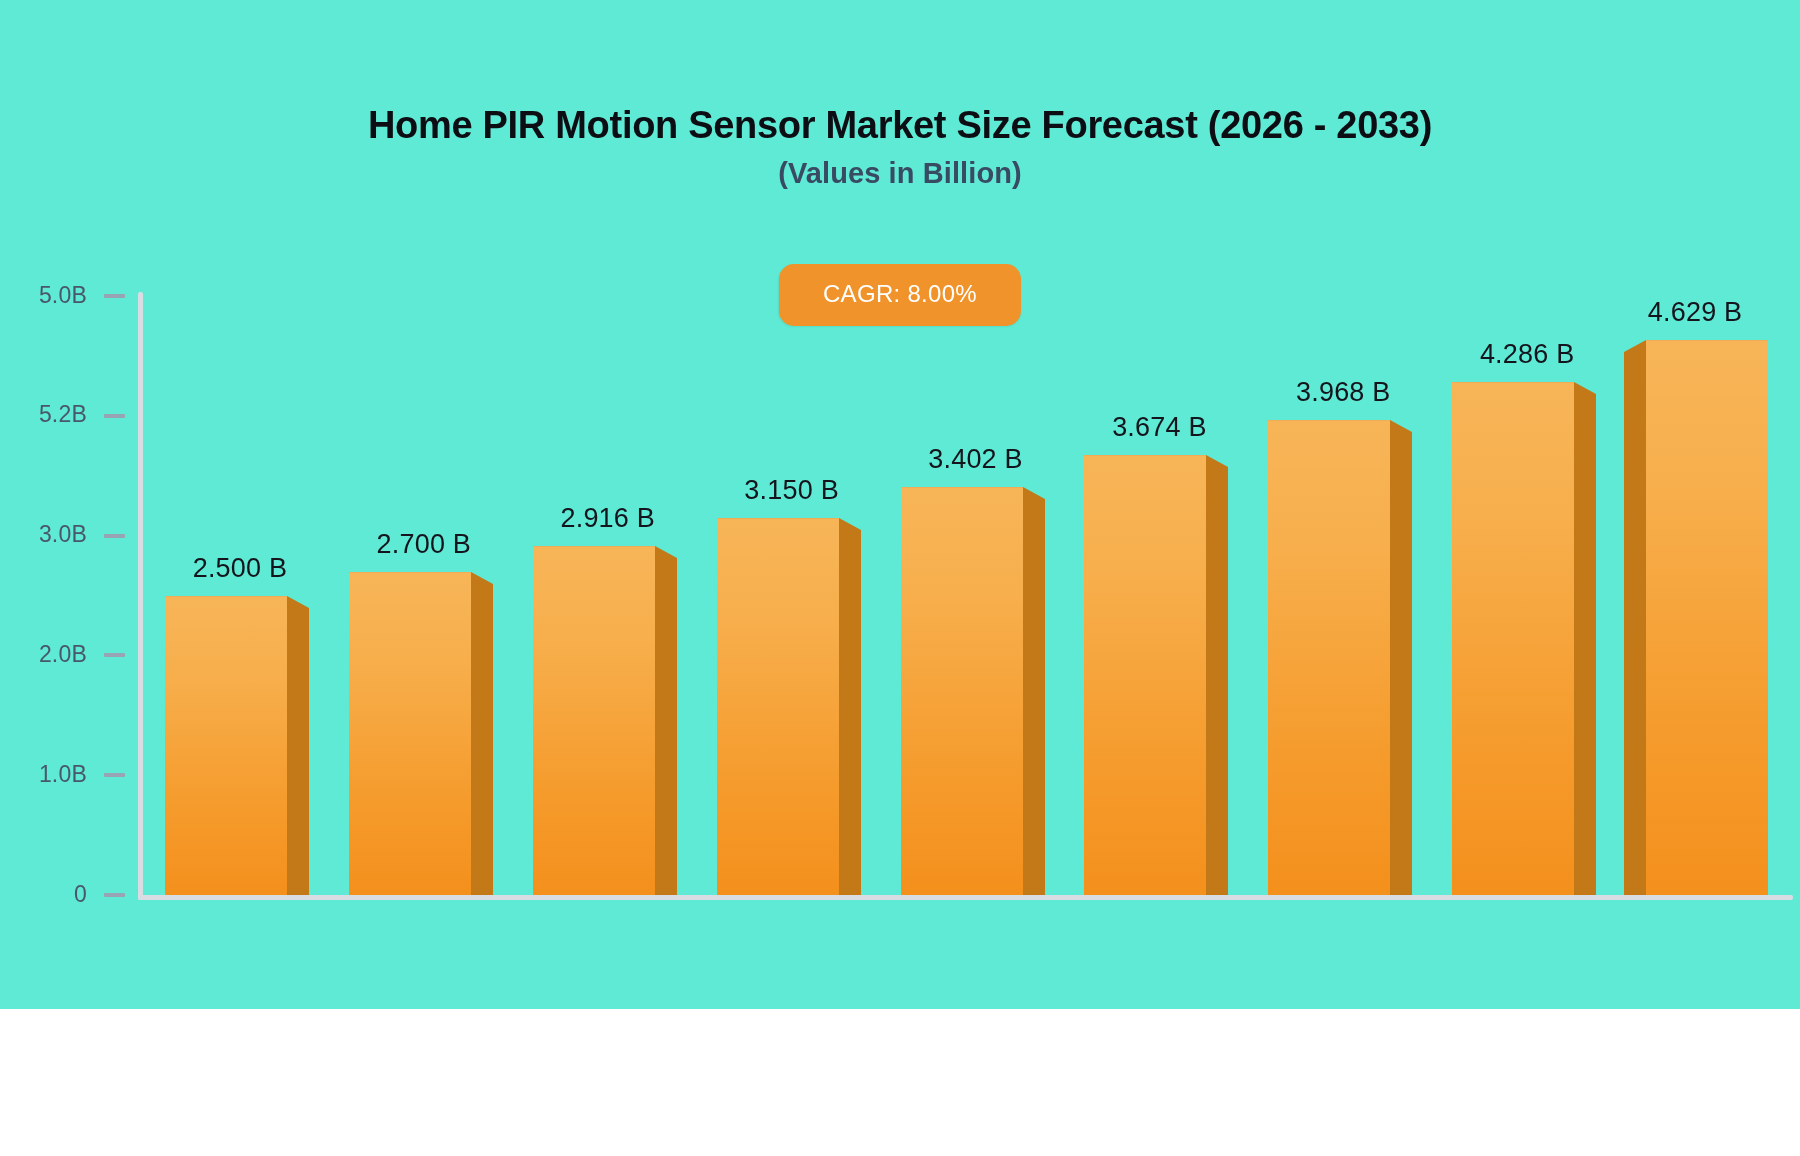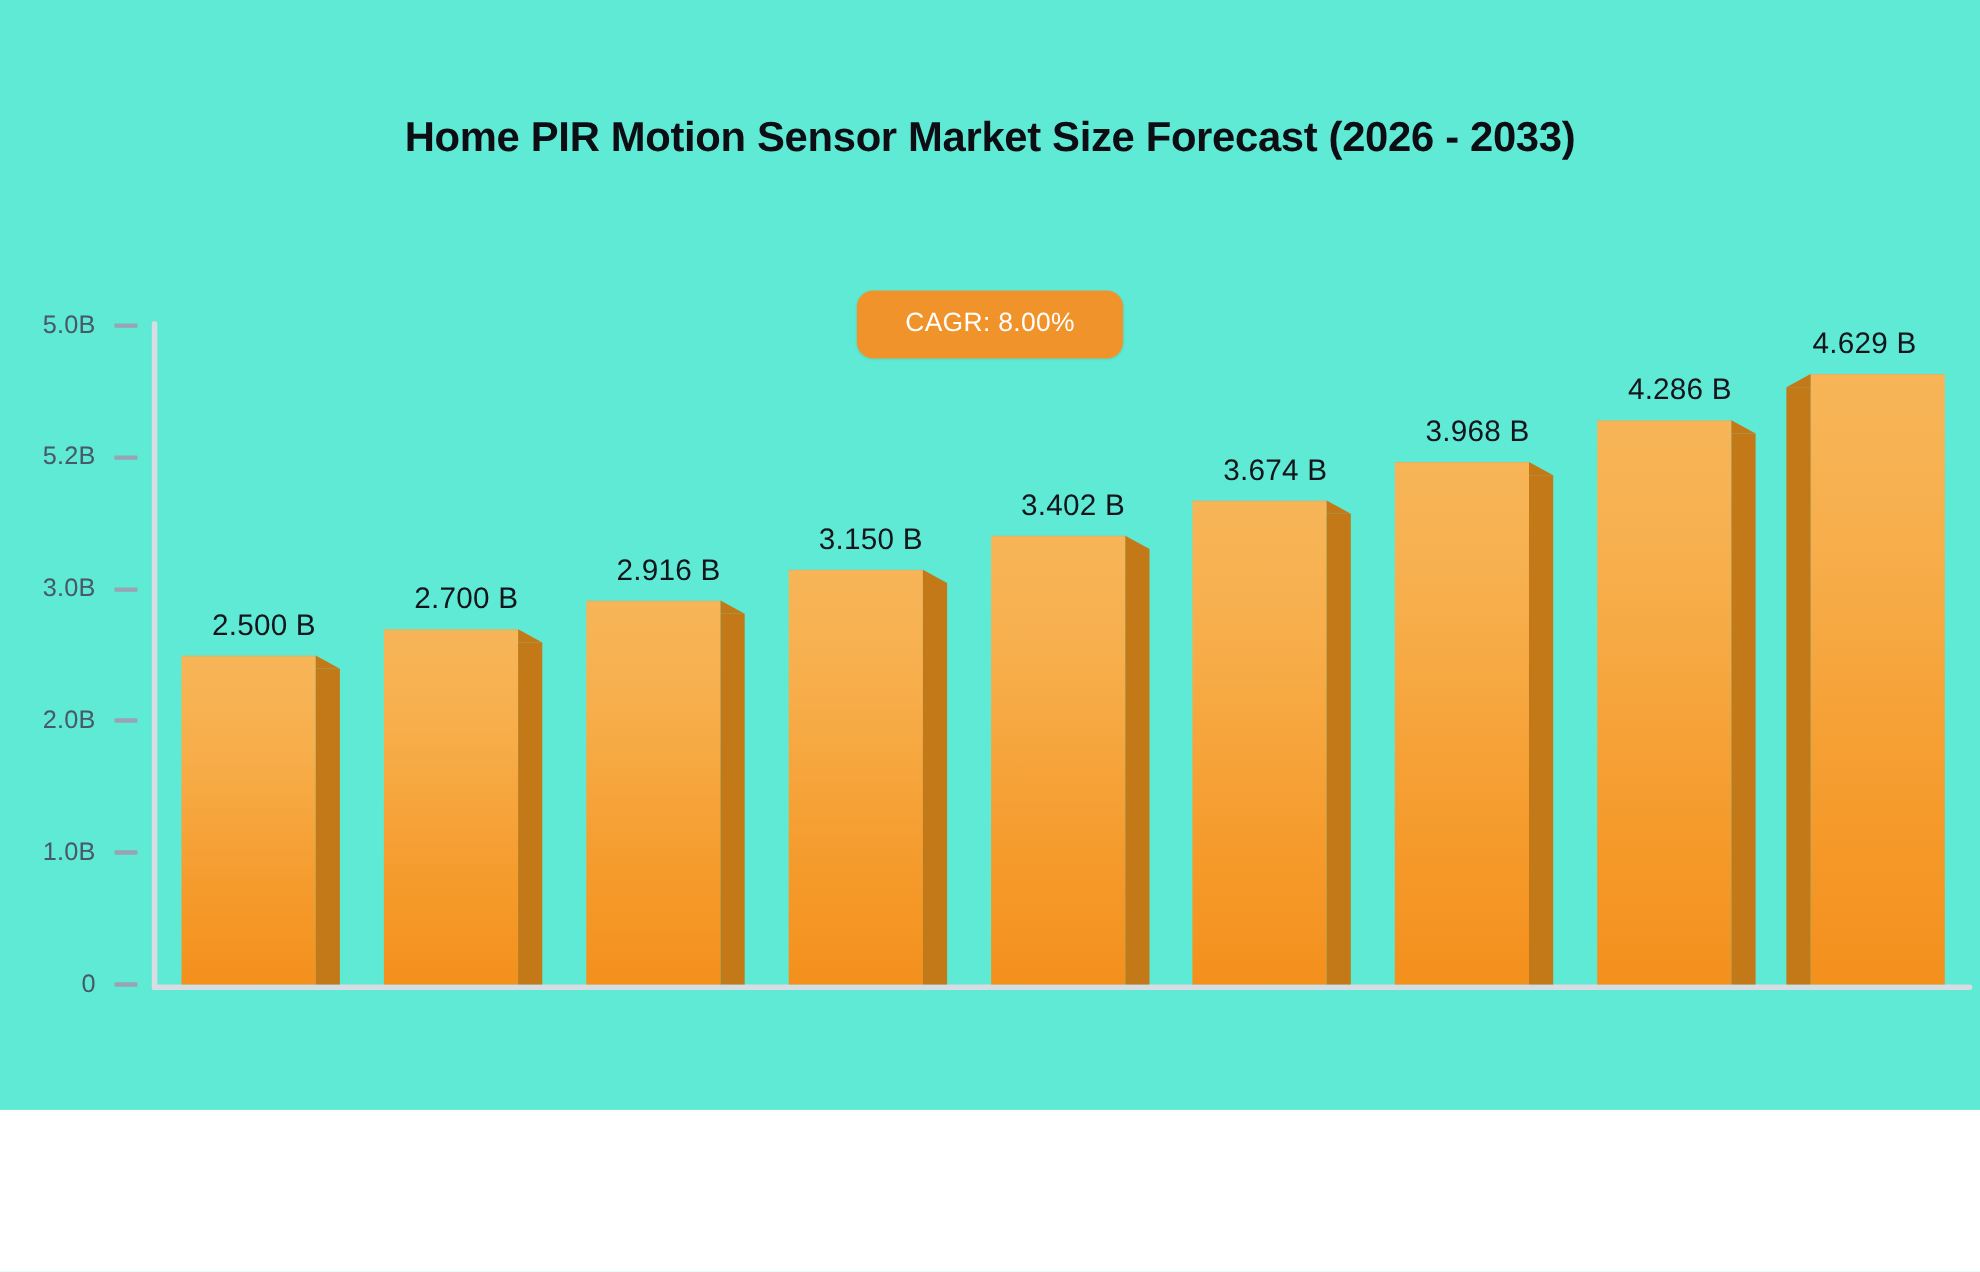--- a/index.html
+++ b/index.html
@@ -189,20 +189,21 @@
     transform: translateY(-3px);
   }
 </style>
 </head>
 <body>
 
 <div id="chart-root">
 
   <div class="title-block">
     <div class="chart-title">Home PIR Motion Sensor Market Size Forecast (2026 - 2033)</div>
+    <div class="chart-subtitle">(Values in Billion)</div>
   </div>
 
   <div class="cagr-badge">CAGR: 8.00%</div>
 
   <div class="plot">
     <div class="y-axis-line"></div>
     <div class="x-axis-line"></div>
     <div id="y-ticks">
         <div class="y-tick-row" style="top: 895px;">
           <span class="y-tick-label">0</span>

